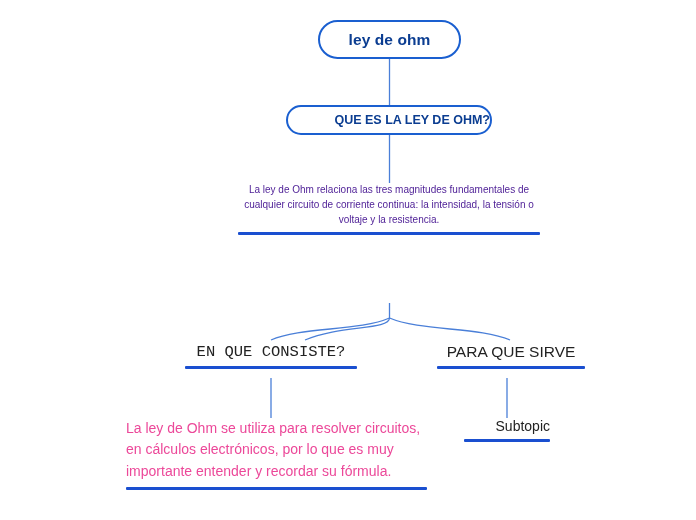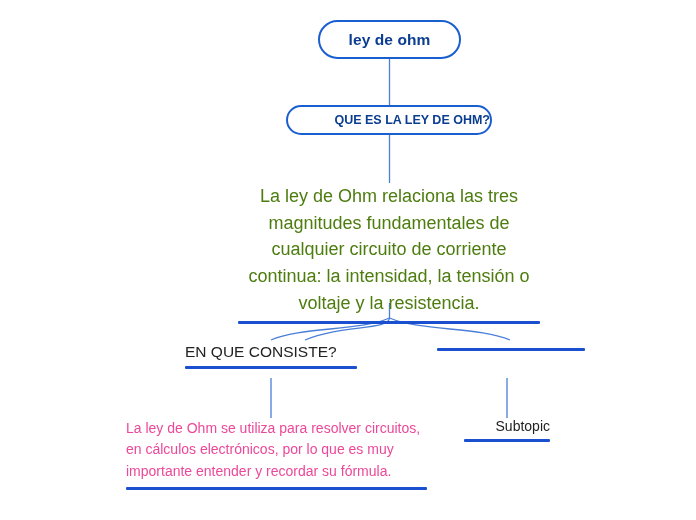--- a/index.html
+++ b/index.html
@@ -68,36 +68,37 @@
     color: #0b3d91;
   }
   
   .para-node {
     left: 238px;
     top: 183px;
     width: 302px;
     text-align: center;
   }
   .para-node .text {
-    font-size: 18px;
-    color: #4d7c0f;
+    font-size: 10px;
+    color: #4c1d95;
     line-height: 1.48;
   }
   .underline-bar {
     height: 3px;
     background: #1a4fd0;
     margin-top: 5px;
     border-radius: 1px;
   }
   
   .branch-left {
     left: 185px;
     top: 343px;
     width: 172px;
-    text-align: left;
+    text-align: center;
+    font-family: Liberation Mono, monospace;
   }
   .branch-right {
     left: 437px;
     top: 343px;
     width: 148px;
     text-align: center;
   }
   .branch .text {
     font-size: 15.5px;
     color: #222222;
@@ -162,20 +163,21 @@
     <div class="text">La ley de Ohm relaciona las tres magnitudes fundamentales de cualquier circuito de corriente continua: la intensidad, la tensión o voltaje y la resistencia.</div>
     <div class="underline-bar"></div>
   </div>
 
   <div class="node branch branch-left">
     <div class="text">EN QUE CONSISTE?</div>
     <div class="underline-bar"></div>
   </div>
 
   <div class="node branch branch-right">
+    <div class="text">PARA QUE SIRVE</div>
     <div class="underline-bar"></div>
   </div>
 
   <div class="node leaf-left">
     <div class="text">La ley de Ohm se utiliza para resolver circuitos, en cálculos electrónicos, por lo que es muy importante entender y recordar su fórmula.</div>
     <div class="underline-bar"></div>
   </div>
 
   <div class="node leaf-right">
     <div class="text">Subtopic</div>

